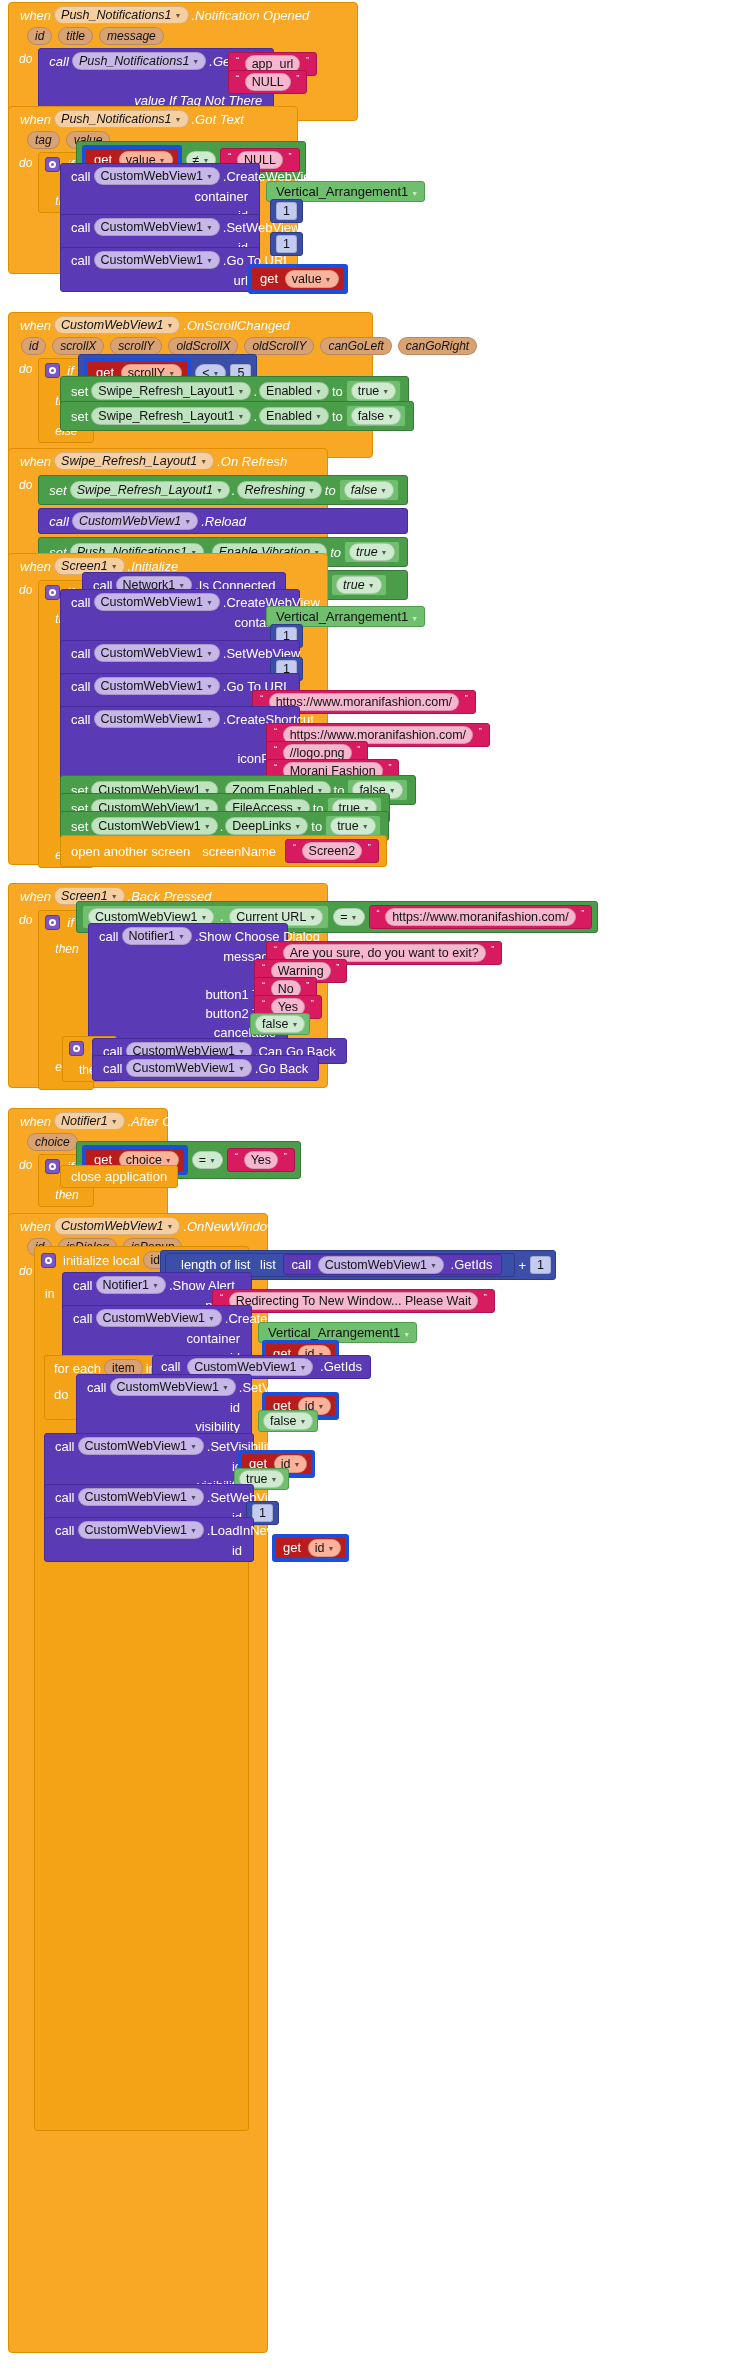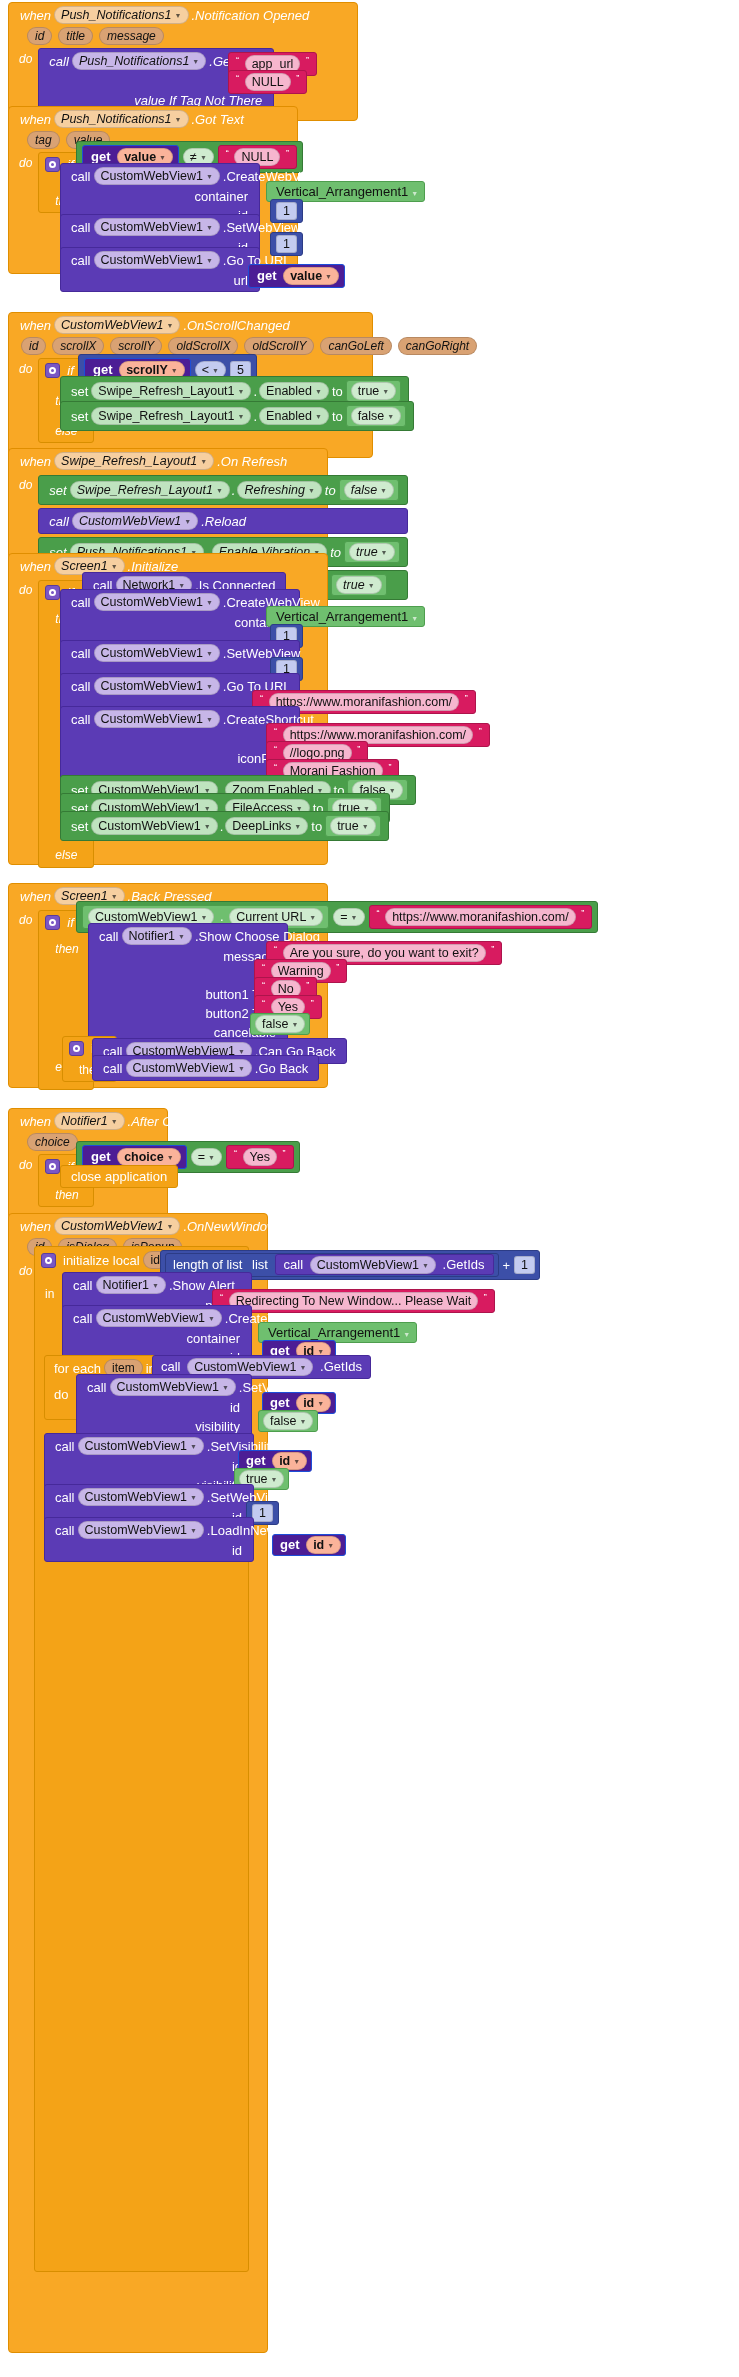--- a/index.html
+++ b/index.html
@@ -54,22 +54,22 @@
     background:#3C4FA8;border:1px solid #2C3C86;color:#fff;
     border-radius:3px;padding:3px 5px;
   }
   
   .text-blk{
     background:#D81B60;border:1px solid #AD144C;color:#fff;
     border-radius:3px;padding:2px 5px;
   }
   
   .varblk{
-    background:#4c1d95;border:1px solid #1d4ed8;color:#fff;
-    border-radius:3px;padding:2px 5px;font-weight:bold;
+    background:#b91c1c;border:4px solid #1d4ed8;color:#fff;
+    border-radius:3px;padding:2px 5px;
   }
   
   .fld{
     display:inline-flex;align-items:center;gap:3px;
     background:#F6CFA0;color:#111;border-radius:9px;
     padding:1px 6px;font-size:12.5px;border:1px solid rgba(0,0,0,.15);
   }
   .fld.purple{background:#C7B6E8;}
   .fld.green{background:#BFE3BF;}
   .fld.pink{background:#F6B6CE;}
@@ -639,20 +639,33 @@
     </span>
     <span class="lbl">to</span>
     <span class="set light" style="padding:1px 4px;border-radius:3px;">
       <span class="fld lgreen">
         <span>true</span>
             <span class="caret">▼</span>
       </span>
     </span>
   </div>
 </div>
+<div class="blk ctl" style="left:60px;top:835px;">
+  <div class="row">
+    <span class="lbl">open another screen</span>
+    <span style="width:6px"></span>
+    <span class="lbl">screenName</span>
+    <span style="width:6px"></span>
+    <span class="text-blk">
+      <span class="q">“</span>
+      <span class="fld pink">Screen2</span>
+      <span class="q">”</span>
+    </span>
+  </div>
+</div>
 
 <div class="blk event" style="left:8px;top:883px;width:320px;height:205px;">
   <div class="hdr row">
     <span class="lbl">when</span>
     <span class="fld">
       <span>Screen1</span>
           <span class="caret">▼</span>
     </span>
     <span class="lbl">.Back Pressed</span>
   </div>
@@ -847,35 +860,35 @@
   <div class="params row" style="gap:6px;">
     <span class="fld param">id</span>
     <span class="fld param">isDialog</span>
     <span class="fld param">isPopup</span>
   </div>
   <div class="body" style="padding-top:2px;">
     <span class="do-lbl" style="padding-top:3px;">do</span>
   </div>
 </div>
 
-<div class="blk ctl" style="left:34px;top:1246px;width:215px;height:1026px;padding:4px 6px;">
+<div class="blk ctl" style="left:34px;top:1246px;width:215px;height:885px;padding:4px 6px;">
   <div class="ifrow">
     <span class="mut"></span>
     <span class="lbl">initialize local</span>
     <span class="fld param">id</span>
     <span class="lbl">to</span>
   </div>
   <div class="ifrow" style="margin-top:18px;">
     <span class="thenlbl" style="padding-left:4px;">in</span>
   </div>
 </div>
 
 <div class="blk math" style="left:160px;top:1250px;padding:2px 4px;">
   <div class="row">
-    <span class="math" style="padding:2px 4px;border:1px solid #2C3C86;">
+    <span class="math" style="padding:2px 12px;border:1px solid #2C3C86;">
       <span class="lbl">length of list</span>
       <span class="lbl">list</span>
       <span class="call" style="padding:2px 5px;">
         <span class="lbl">call</span>
         <span class="fld purple">
           <span>CustomWebView1</span>
               <span class="caret">▼</span>
         </span>
         <span class="lbl">.GetIds</span>
       </span>

